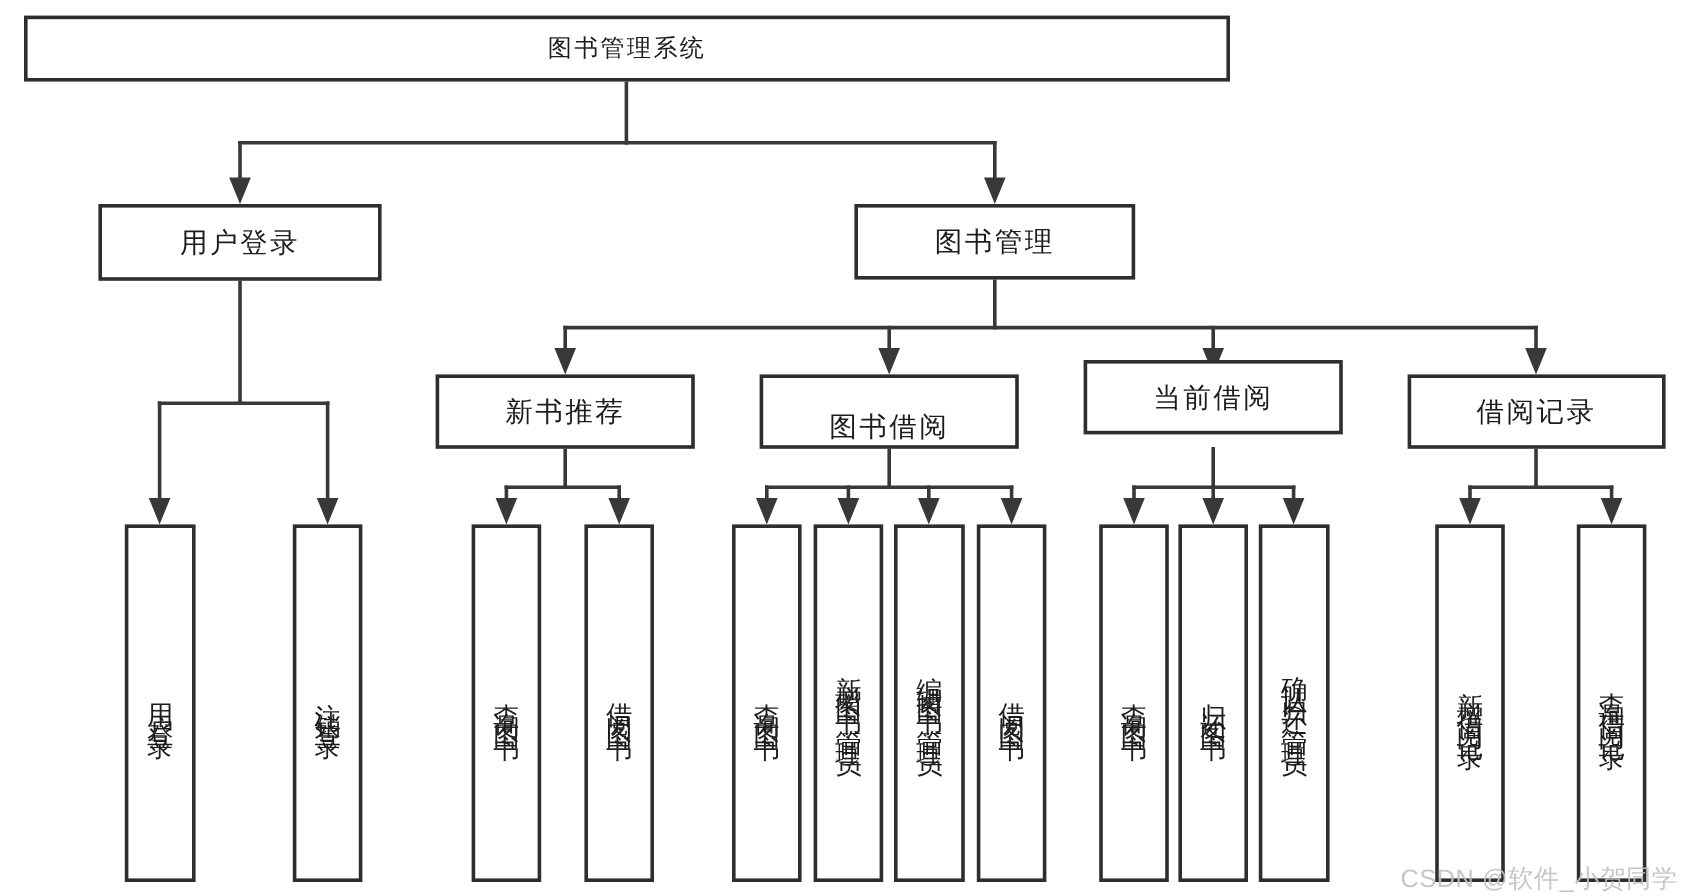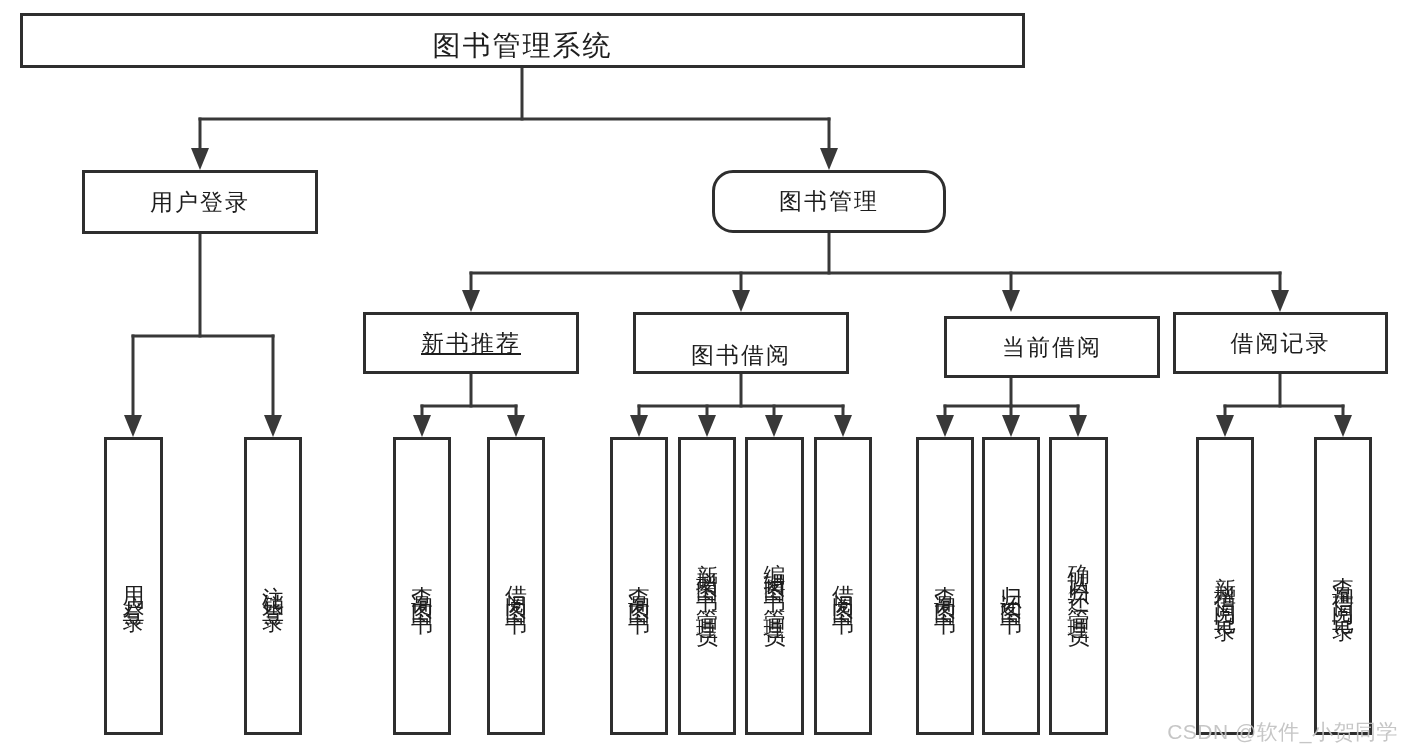--- a/index.html
+++ b/index.html
@@ -20,21 +20,21 @@
     border: 3px solid #2e2e2e;
     background: #ffffff;
     display: flex;
     align-items: center;
     justify-content: center;
     font-size: 23px;
     color: #1d1d1d;
     letter-spacing: 2px;
     white-space: nowrap;
   }
-  .root-node { font-size: 28px; align-items: flex-end; }
+  .root-node { font-size: 20px; }
   .vnode {
     position: absolute;
     box-sizing: border-box;
     border: 3px solid #2e2e2e;
     background: #ffffff;
     display: flex;
     align-items: center;
     justify-content: center;
     color: #1d1d1d;
   }
@@ -138,31 +138,31 @@
     </g>
   </svg>
 
   <div class="node root-node" style="left:20px; top:13px; width:1005px; height:55px;">
     <span>图书管理系统</span>
   </div>
 
   <div class="node" style="left:82px; top:170px; width:236px; height:64px;">
     <span>用户登录</span>
   </div>
-  <div class="node" style="left:712px; top:170px; width:234px; height:63px;border-radius:21px;">
+  <div class="node" style="left:712px; top:170px; width:234px; height:63px;">
     <span>图书管理</span>
   </div>
 
-  <div class="node" style="left:363px; top:312px; width:216px; height:62px;text-decoration:underline;">
+  <div class="node" style="left:363px; top:312px; width:216px; height:62px;">
     <span>新书推荐</span>
   </div>
   <div class="node" style="left:633px; top:312px; width:216px; height:62px;align-items:flex-end;">
     <span>图书借阅</span>
   </div>
-  <div class="node" style="left:903px; top:316px; width:216px; height:62px;margin-left:41px;">
+  <div class="node" style="left:903px; top:300px; width:216px; height:62px;">
     <span>当前借阅</span>
   </div>
   <div class="node" style="left:1173px; top:312px; width:215px; height:62px;">
     <span>借阅记录</span>
   </div>
 
   <div class="vnode" style="left:104px; top:437px; width:59px; height:298px;">
     <span>用户登录</span>
   </div>
   <div class="vnode" style="left:244px; top:437px; width:58px; height:298px;">

